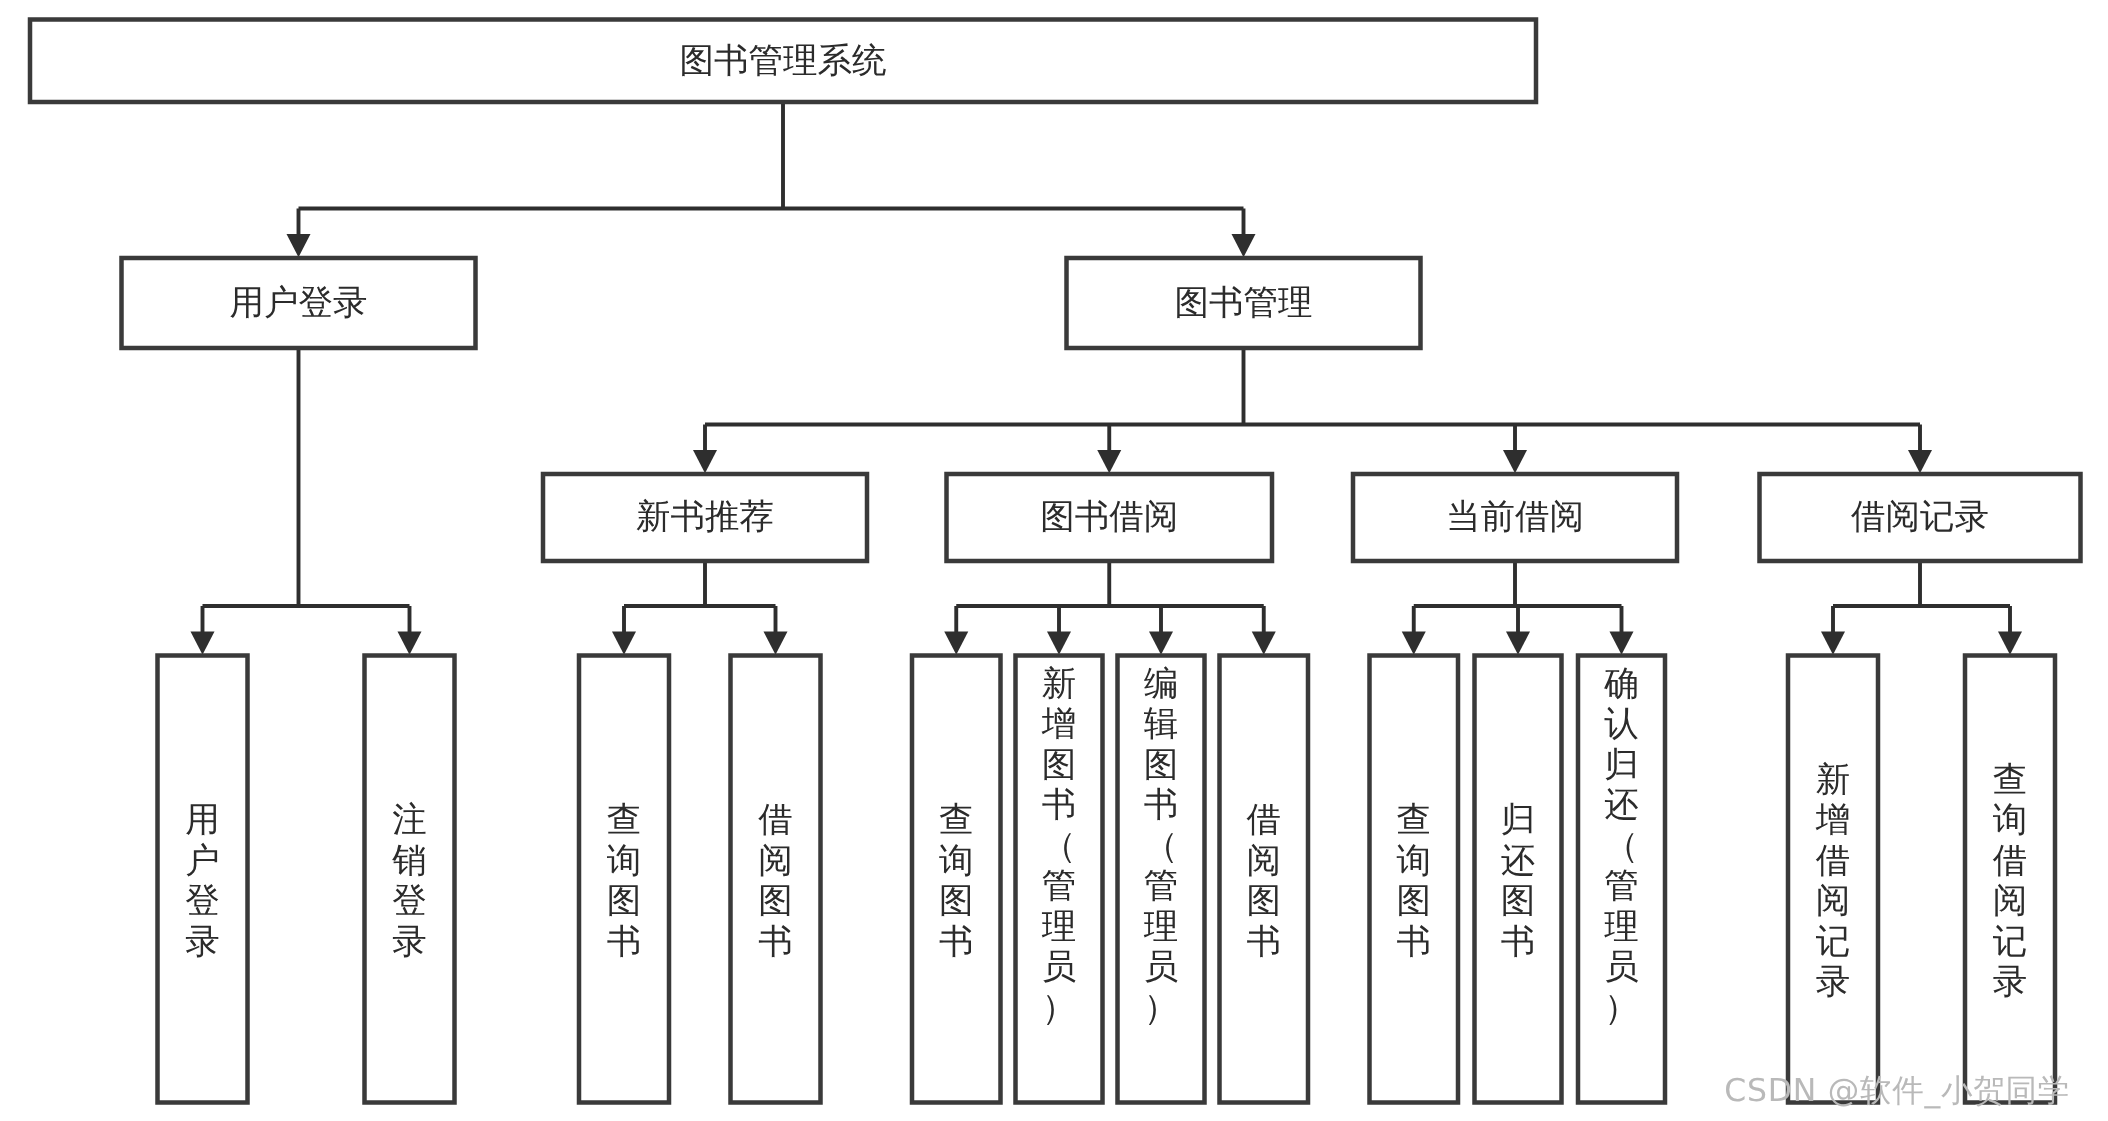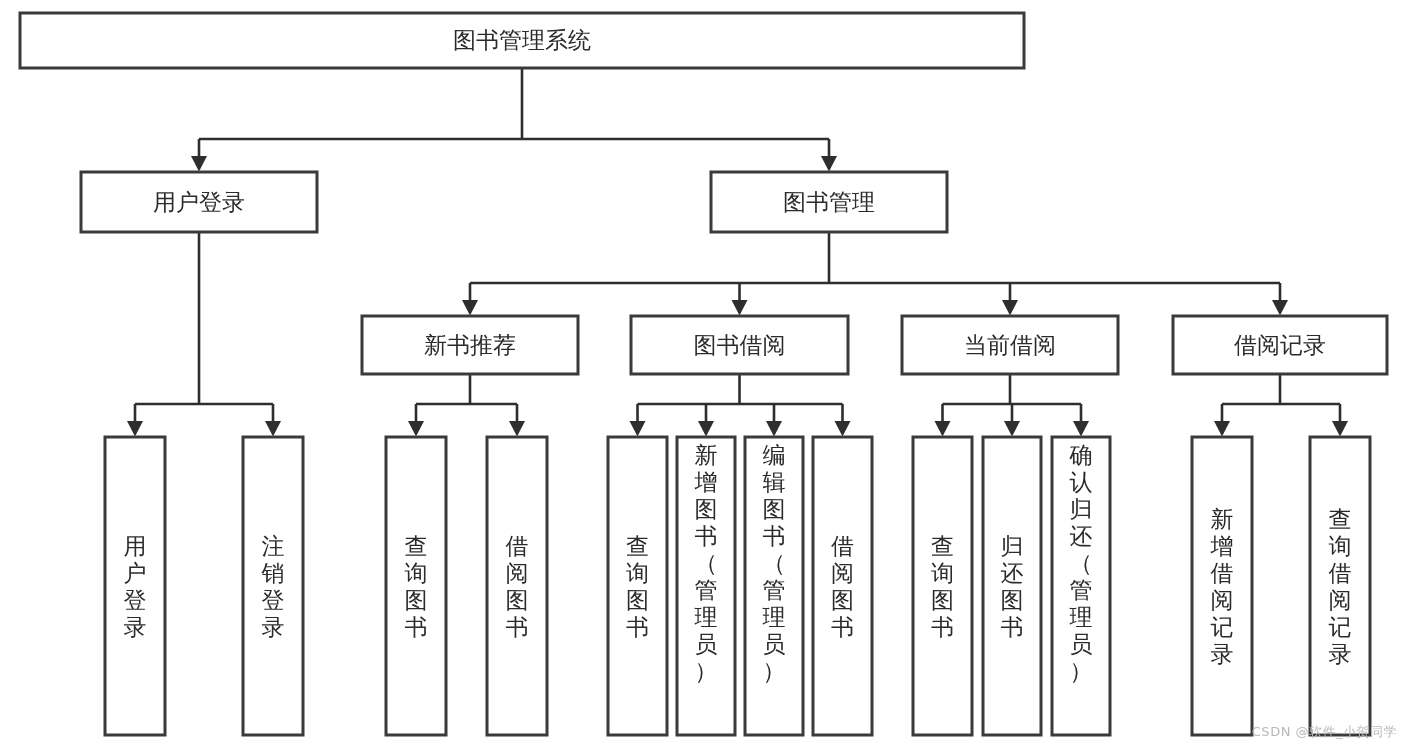--- a/index.html
+++ b/index.html
@@ -43,24 +43,24 @@
     stroke: #2e2e2e;
     stroke-width: 2.6;
     fill: none;
   }
   .arrow-head {
     fill: #2e2e2e;
     stroke: none;
   }
   .watermark {
     position: absolute;
-    right: 8px;
+    right: 25px;
     bottom: 6px;
     font-family: "DejaVu Sans", "Liberation Sans", sans-serif;
-    font-size: 13px;
+    font-size: 21px;
     color: #b9b9b9;
     letter-spacing: 0.5px;
     white-space: nowrap;
     pointer-events: none;
   }
 </style>
 </head>
 <body>
 
 <svg id="chart-root" viewBox="0 0 1405 747" xmlns="http://www.w3.org/2000/svg">

